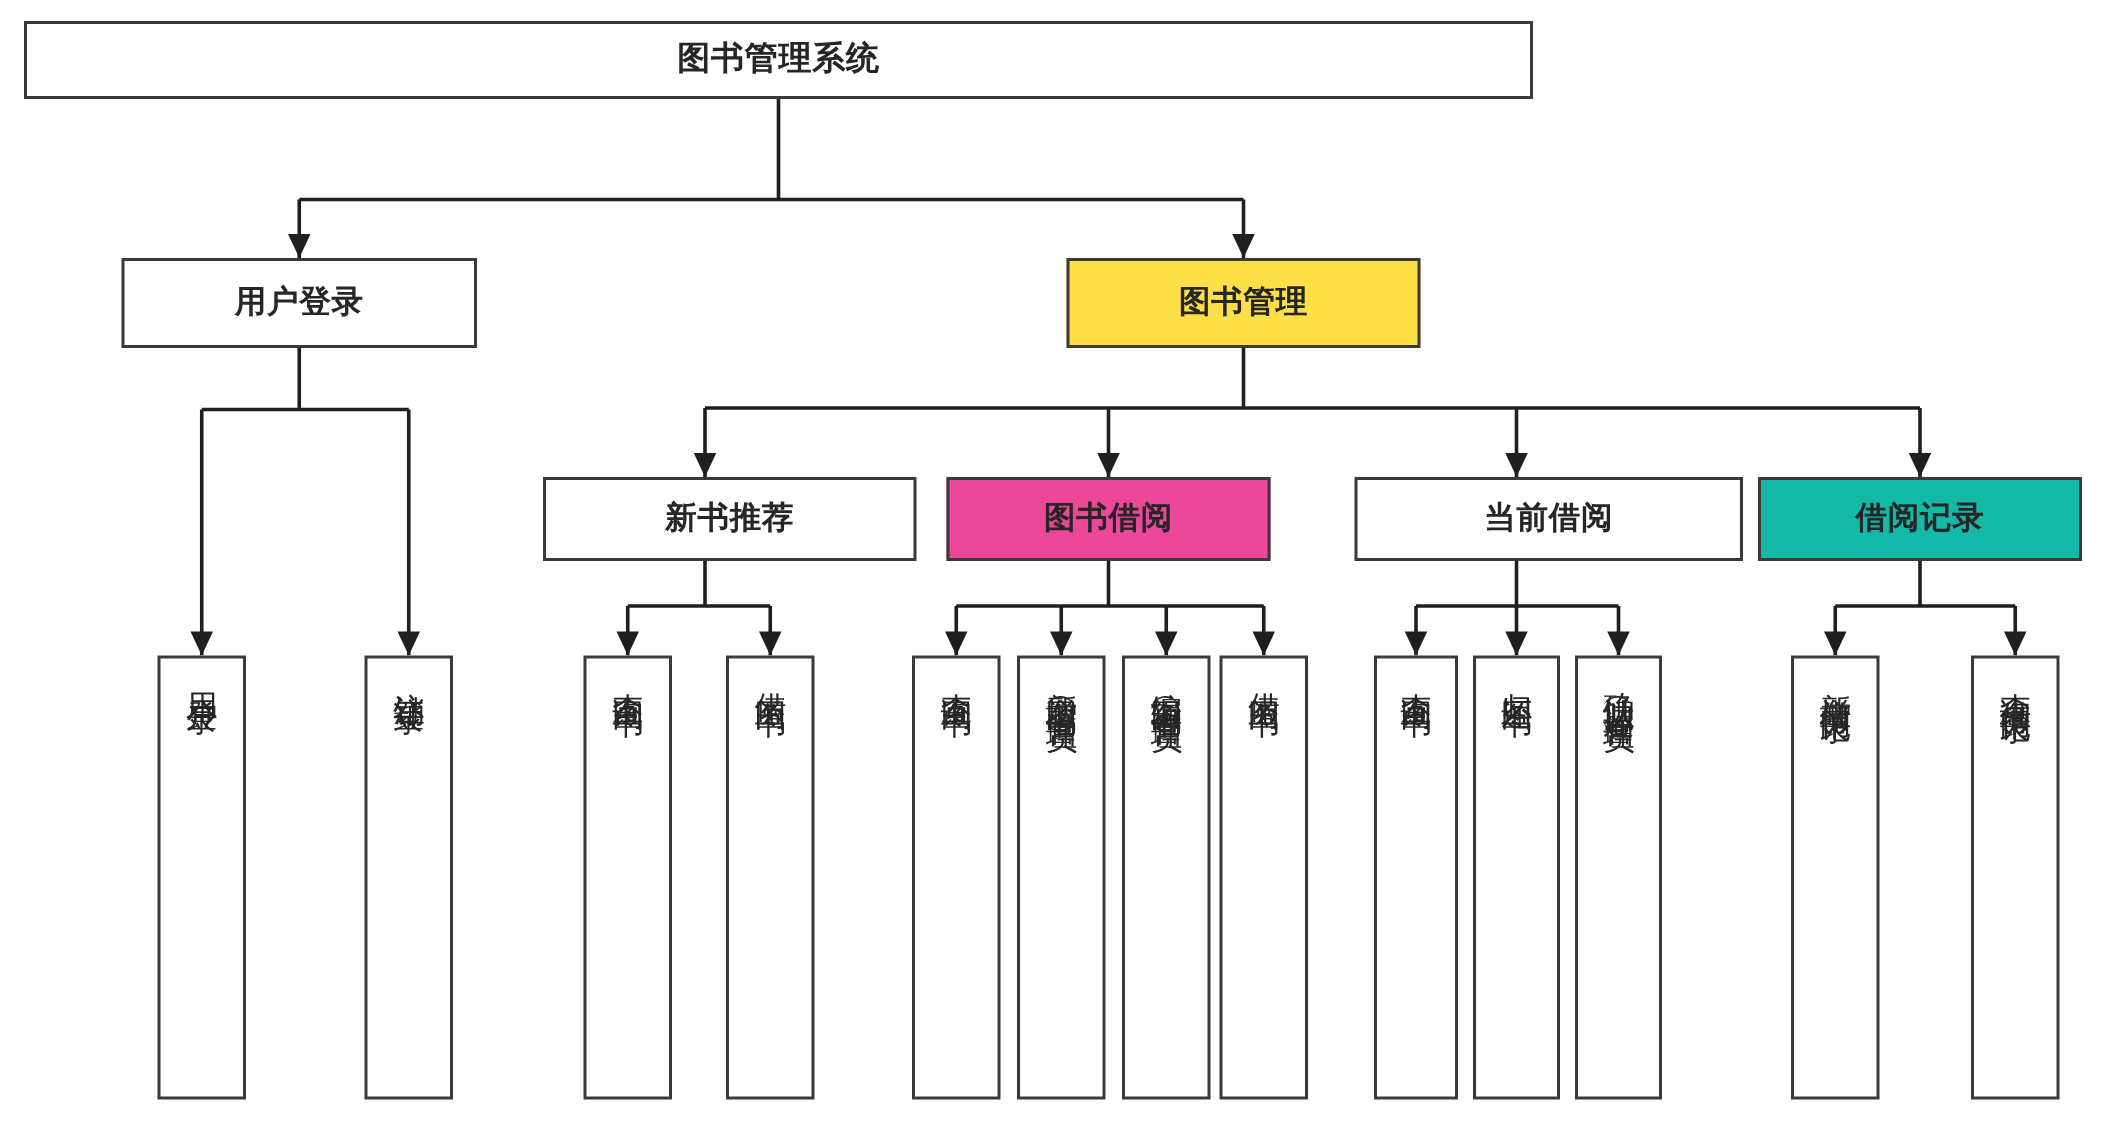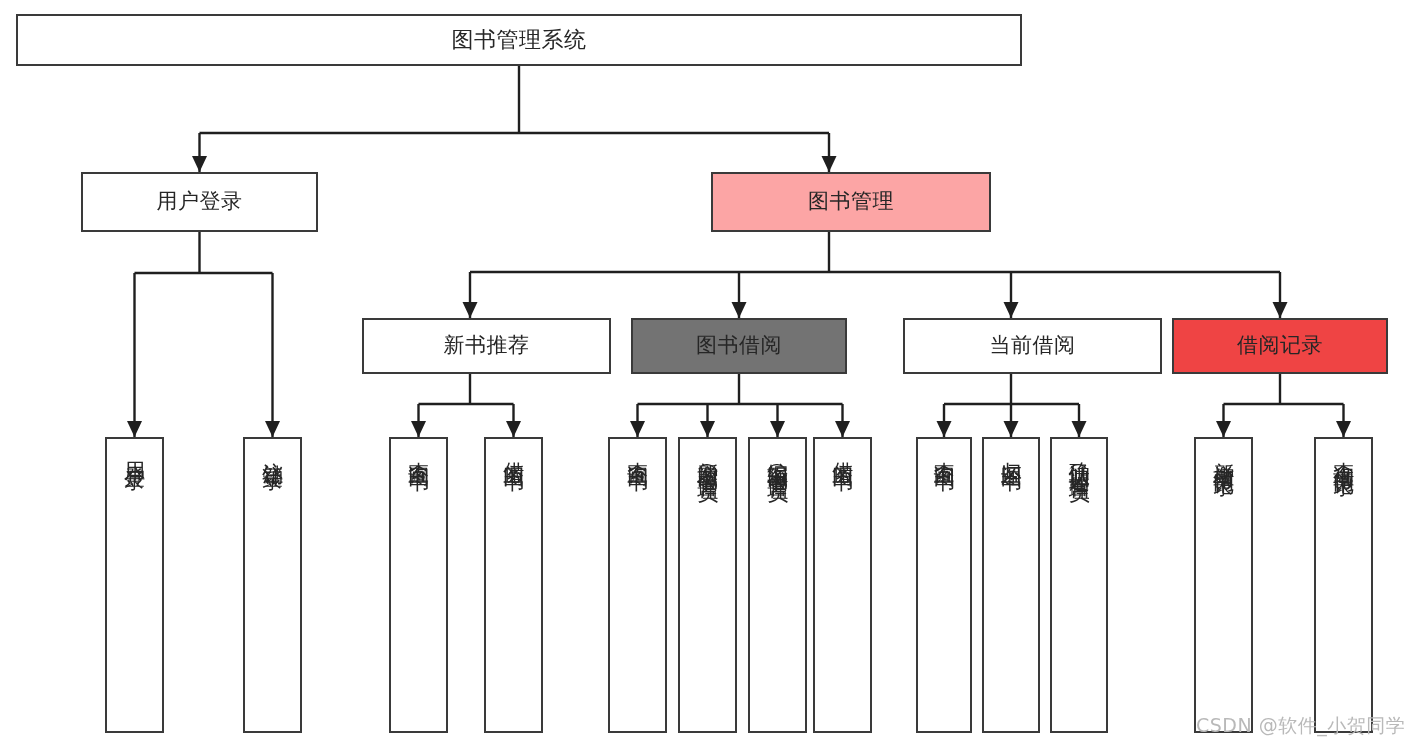--- a/index.html
+++ b/index.html
@@ -35,20 +35,21 @@
     color: #262626;
   }
   .node-h {
     flex-direction: row;
   }
   .node-h .node-label {
     font-size: 21px;
     line-height: 1.2;
     letter-spacing: 0.5px;
     white-space: nowrap;
+    font-weight: bold;
   }
   .node-v {
     align-items: flex-start;
     justify-content: center;
     padding-top: 6px;
   }
   .node-v .node-label {
     writing-mode: vertical-rl;
     text-orientation: upright;
     font-size: 21px;
@@ -125,33 +126,33 @@
       <line x1="1343.5" y1="404" x2="1343.5" y2="437" stroke="#1f1f1f" stroke-width="2.4"></line>
       <path d="M 1336 421 L 1351 421 L 1343.5 437 Z" fill="#1f1f1f"></path>
     </svg>
   <div id="nodes-layer">
       <div class="node node-h node-root" id="node-root" style="left: 16px; top: 14px; width: 1006px; height: 52px; border-color: rgb(58, 58, 58); background: rgb(255, 255, 255);">
         <span class="node-label">图书管理系统</span>
       </div>
       <div class="node node-h" id="node-login" style="left: 81px; top: 172px; width: 237px; height: 60px; border-color: rgb(58, 58, 58); background: rgb(255, 255, 255);">
         <span class="node-label">用户登录</span>
       </div>
-      <div class="node node-h" id="node-bookmgmt" style="left: 711px; top: 172px; width: 280px; height: 60px; border-color: rgb(58, 58, 58); background: #fca5a5;">
+      <div class="node node-h" id="node-bookmgmt" style="left: 711px; top: 172px; width: 236px; height: 60px; border-color: rgb(58, 58, 58); background: #fde047;">
         <span class="node-label">图书管理</span>
       </div>
       <div class="node node-h" id="node-newbook" style="left: 362px; top: 318px; width: 249px; height: 56px; border-color: rgb(58, 58, 58); background: rgb(255, 255, 255);">
         <span class="node-label">新书推荐</span>
       </div>
-      <div class="node node-h" id="node-borrow" style="left: 631px; top: 318px; width: 216px; height: 56px; border-color: rgb(58, 58, 58); background: #737373;">
+      <div class="node node-h" id="node-borrow" style="left: 631px; top: 318px; width: 216px; height: 56px; border-color: rgb(58, 58, 58); background: #ec4899;">
         <span class="node-label">图书借阅</span>
       </div>
       <div class="node node-h" id="node-current" style="left: 903px; top: 318px; width: 259px; height: 56px; border-color: rgb(58, 58, 58); background: rgb(255, 255, 255);">
         <span class="node-label">当前借阅</span>
       </div>
-      <div class="node node-h" id="node-records" style="left: 1172px; top: 318px; width: 216px; height: 56px; border-color: rgb(58, 58, 58); background: #ef4444;">
+      <div class="node node-h" id="node-records" style="left: 1172px; top: 318px; width: 216px; height: 56px; border-color: rgb(58, 58, 58); background: #14b8a6;">
         <span class="node-label">借阅记录</span>
       </div>
       <div class="node node-v" id="node-leaf1" style="left: 105px; top: 437px; width: 59px; height: 296px; border-color: rgb(58, 58, 58); background: rgb(255, 255, 255);">
         <span class="node-label">用户登录</span>
       </div>
       <div class="node node-v" id="node-leaf2" style="left: 243px; top: 437px; width: 59px; height: 296px; border-color: rgb(58, 58, 58); background: rgb(255, 255, 255);">
         <span class="node-label">注销登录</span>
       </div>
       <div class="node node-v" id="node-leaf3" style="left: 389px; top: 437px; width: 59px; height: 296px; border-color: rgb(58, 58, 58); background: rgb(255, 255, 255);">
         <span class="node-label">查询图书</span>
@@ -180,14 +181,13 @@
       <div class="node node-v" id="node-leaf11" style="left: 1050px; top: 437px; width: 58px; height: 296px; border-color: rgb(58, 58, 58); background: rgb(255, 255, 255);">
         <span class="node-label">确认归还（管理员）</span>
       </div>
       <div class="node node-v" id="node-leaf12" style="left: 1194px; top: 437px; width: 59px; height: 296px; border-color: rgb(58, 58, 58); background: rgb(255, 255, 255);">
         <span class="node-label">新增借阅记录</span>
       </div>
       <div class="node node-v" id="node-leaf13" style="left: 1314px; top: 437px; width: 59px; height: 296px; border-color: rgb(58, 58, 58); background: rgb(255, 255, 255);">
         <span class="node-label">查询借阅记录</span>
       </div>
     </div>
-  <div class="watermark" style="left:1196px; top:713px;">CSDN @软件_小贺同学</div>
 </div>
 
 </body></html>

